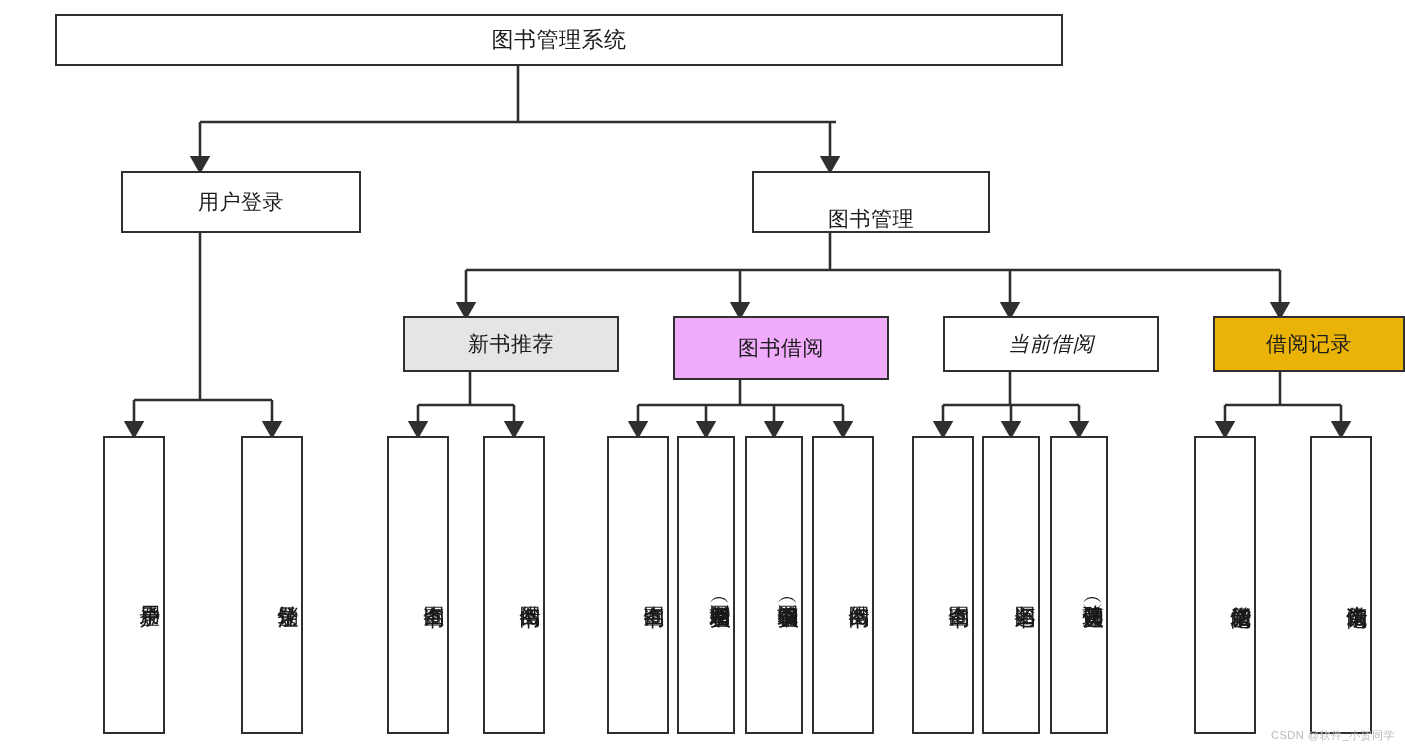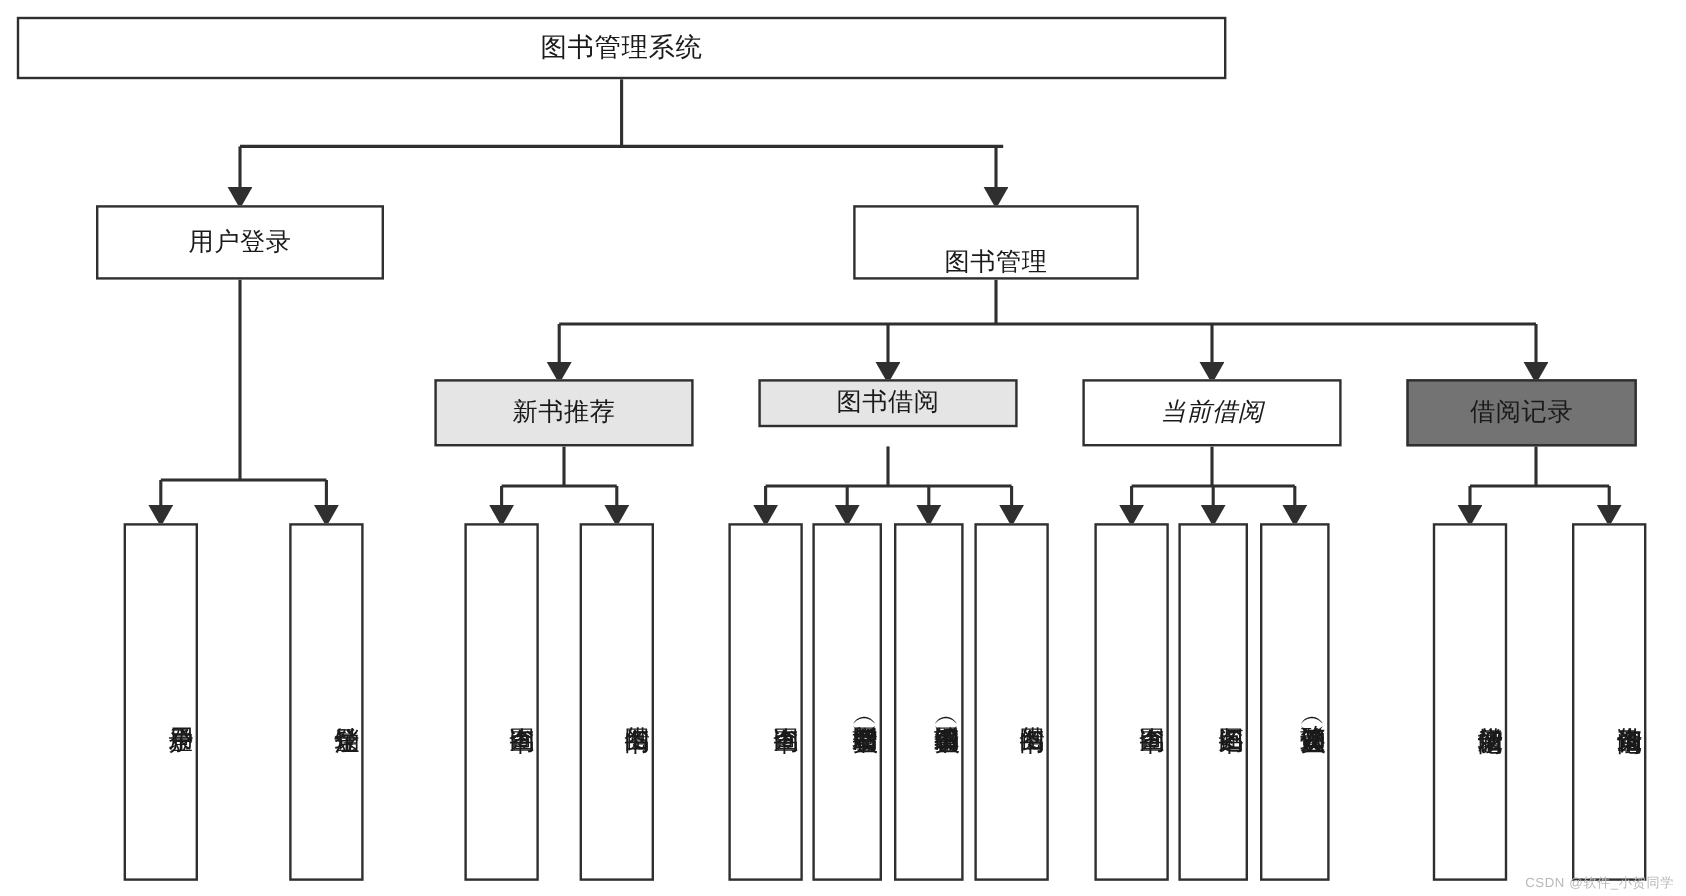--- a/index.html
+++ b/index.html
@@ -32,20 +32,21 @@
     background: #ffffff;
     display: flex;
     align-items: center;
     justify-content: center;
     color: #1a1a1a;
     letter-spacing: 0.5px;
   }
   .node.h {
     font-size: 21px;
     line-height: 1.2;
+    margin-left: 41px;
   }
   .node.v {
     writing-mode: vertical-rl;
     text-orientation: upright;
     font-size: 21px;
     line-height: 1.25;
     padding-top: 10px;
     align-items: flex-start;
     justify-content: center;
   }
@@ -125,27 +126,27 @@
   <div class="node h" style="left: 80px; top: 171px; width: 240px; height: 62px; border-color: rgb(47, 47, 47); background: rgb(255, 255, 255); color: rgb(26, 26, 26);">
     <span>用户登录</span>
   </div>
   <div class="node h" style="left: 711px; top: 171px; width: 238px; height: 62px; border-color: rgb(47, 47, 47); background: rgb(255, 255, 255); color: rgb(26, 26, 26); align-items: flex-end;">
     <span>图书管理</span>
   </div>
 
   <div class="node h" style="left: 362px; top: 316px; width: 216px; height: 56px; border-color: rgb(47, 47, 47); background: #e5e5e5; color: rgb(26, 26, 26);">
     <span>新书推荐</span>
   </div>
-  <div class="node h" style="left: 632px; top: 316px; width: 216px; height: 40px; border-color: rgb(47, 47, 47); background: #e5e5e5; color: rgb(26, 26, 26);">
+  <div class="node h" style="left: 632px; top: 316px; width: 216px; height: 64px; border-color: rgb(47, 47, 47); background: #f0abfc; color: rgb(26, 26, 26);">
     <span>图书借阅</span>
   </div>
   <div class="node h" style="left: 902px; top: 316px; width: 216px; height: 56px; border-color: rgb(47, 47, 47); background: rgb(255, 255, 255); color: rgb(26, 26, 26); font-style: italic;">
     <span>当前借阅</span>
   </div>
-  <div class="node h" style="left: 1172px; top: 316px; width: 192px; height: 56px; border-color: rgb(47, 47, 47); background: #737373; color: rgb(26, 26, 26);">
+  <div class="node h" style="left: 1172px; top: 316px; width: 192px; height: 56px; border-color: rgb(47, 47, 47); background: #eab308; color: rgb(26, 26, 26);">
     <span>借阅记录</span>
   </div>
 
   <div class="node v" style="left: 103px; top: 436px; width: 62px; height: 298px; border-color: rgb(47, 47, 47); background: rgb(255, 255, 255); color: rgb(26, 26, 26);">
     <span>用户登录</span>
   </div>
   <div class="node v" style="left: 241px; top: 436px; width: 62px; height: 298px; border-color: rgb(47, 47, 47); background: rgb(255, 255, 255); color: rgb(26, 26, 26);">
     <span>注销登录</span>
   </div>
   <div class="node v" style="left: 387px; top: 436px; width: 62px; height: 298px; border-color: rgb(47, 47, 47); background: rgb(255, 255, 255); color: rgb(26, 26, 26);">

